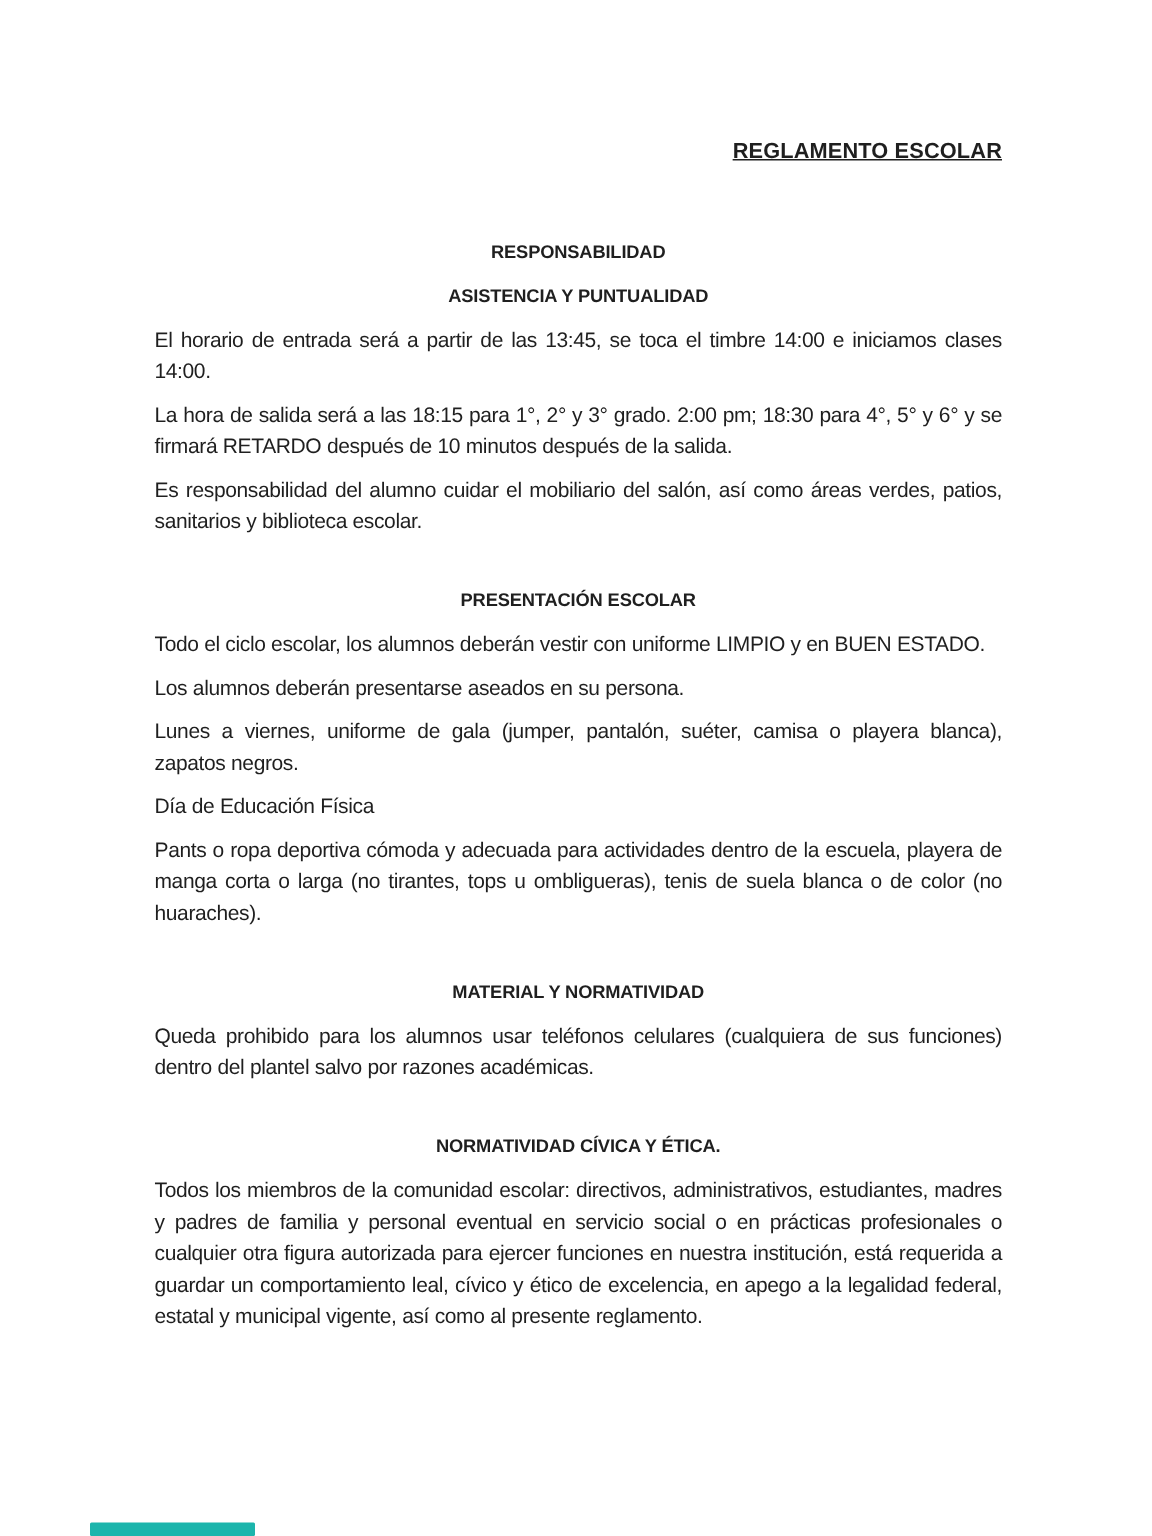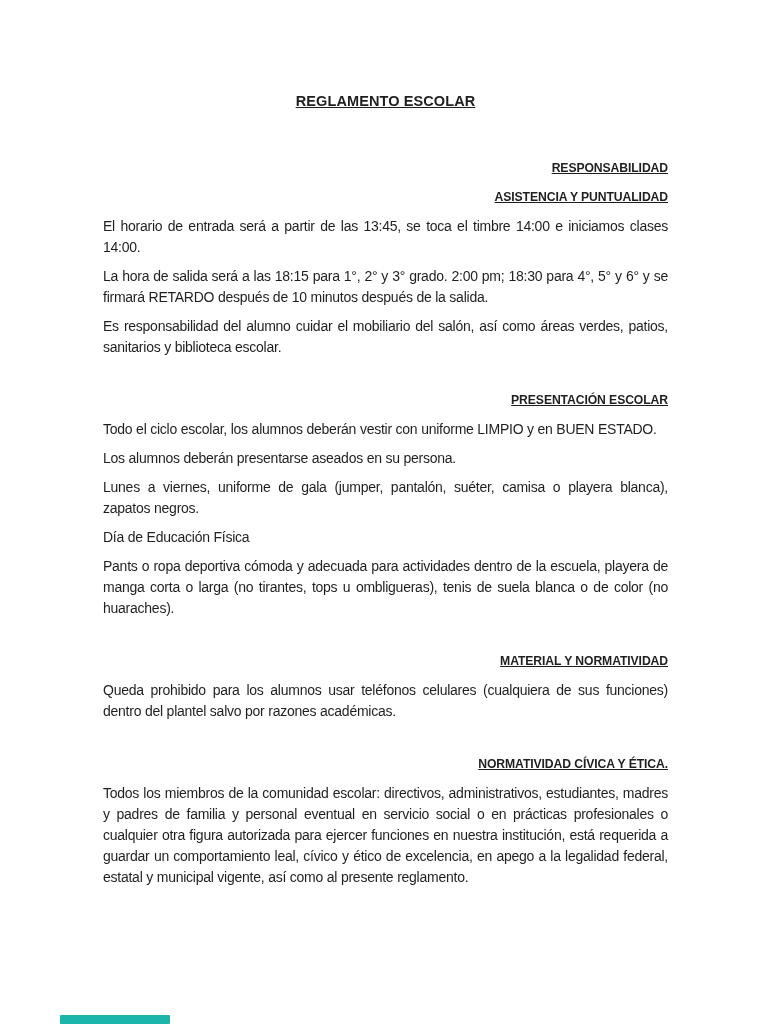--- a/index.html
+++ b/index.html
@@ -16,39 +16,38 @@
     color: #1f1f1f;
   }
   .page {
     position: absolute;
     inset: 0;
     padding: 92px 100px 0 103px;
     box-sizing: border-box;
     background: #ffffff;
   }
   .doc-title {
-    text-align: center;
+    text-align: right;
     font-weight: bold;
     font-size: 14.5px;
     letter-spacing: 0.1px;
     text-decoration: underline;
     line-height: 18px;
     margin: 0;
   }
   .content {
     margin-top: 48px;
   }
   .section-heading {
-    text-align: right;
+    text-align: center;
     font-weight: bold;
     font-size: 12.2px;
     line-height: 21px;
     letter-spacing: -0.1px;
     margin: 8px 0 0 0;
-    text-decoration: underline;
   }
   .section-heading.section-start {
     margin-top: 32px;
   }
   .section-heading.first {
     margin-top: 0;
   }
   .para {
     text-align: justify;
     font-size: 14px;

